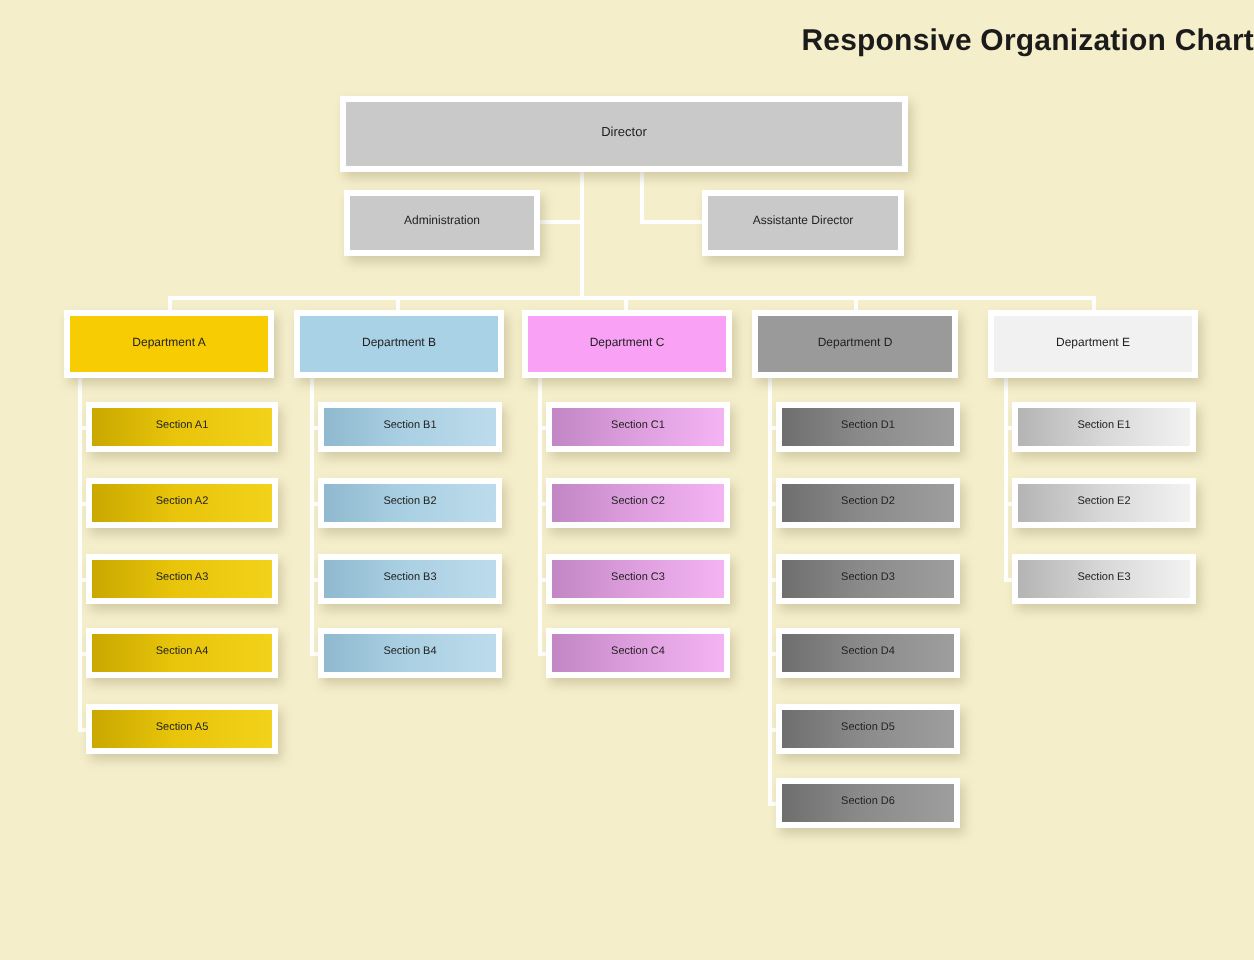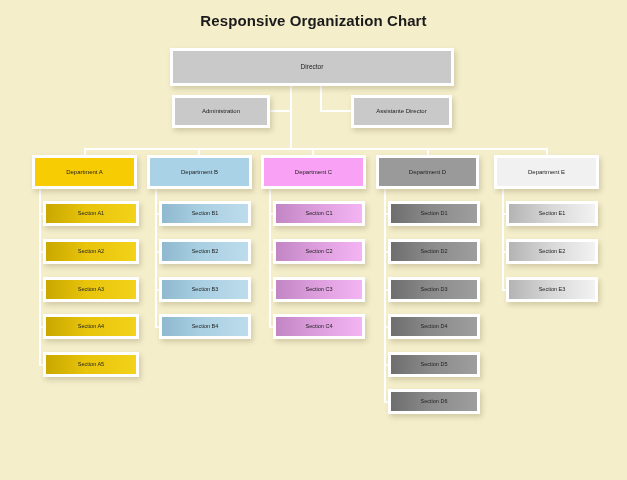--- a/index.html
+++ b/index.html
@@ -19,21 +19,21 @@
     width: 627px;
     height: 480px;
   }
 
   
   .chart-title {
     position: absolute;
     left: 0;
     top: 12px;
     width: 627px;
-    text-align: center;
+    text-align: right;
     font-size: 15px;
     font-weight: bold;
     color: #1b1b1b;
     letter-spacing: 0.1px;
   }
 
   
   .line {
     position: absolute;
     background: #ffffff;

